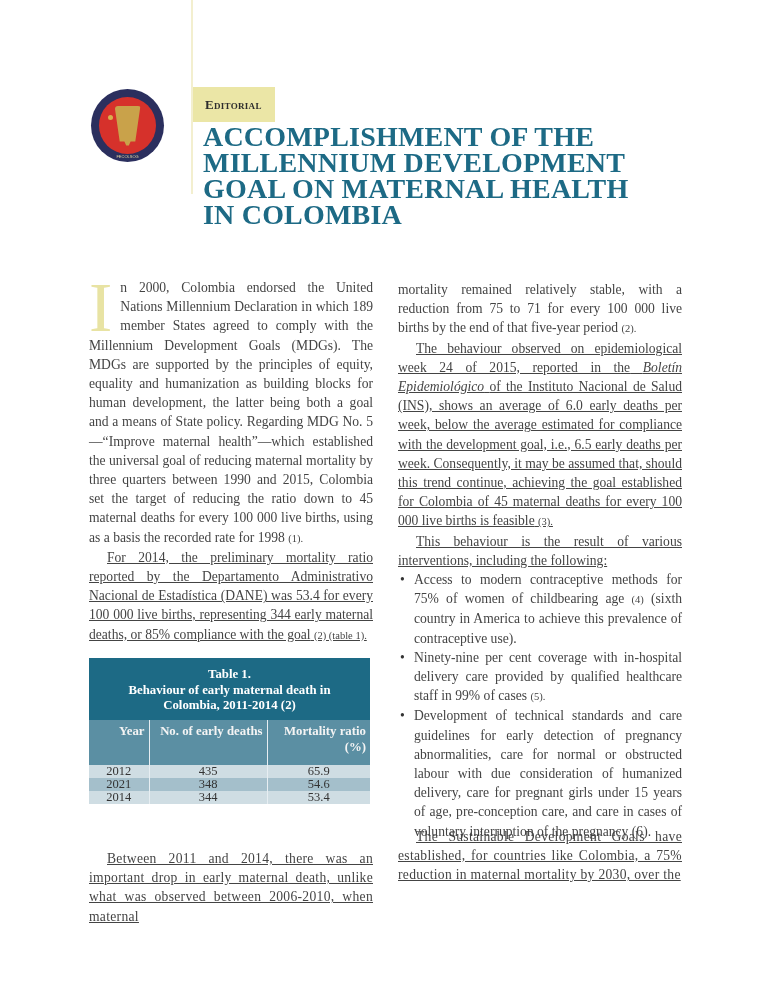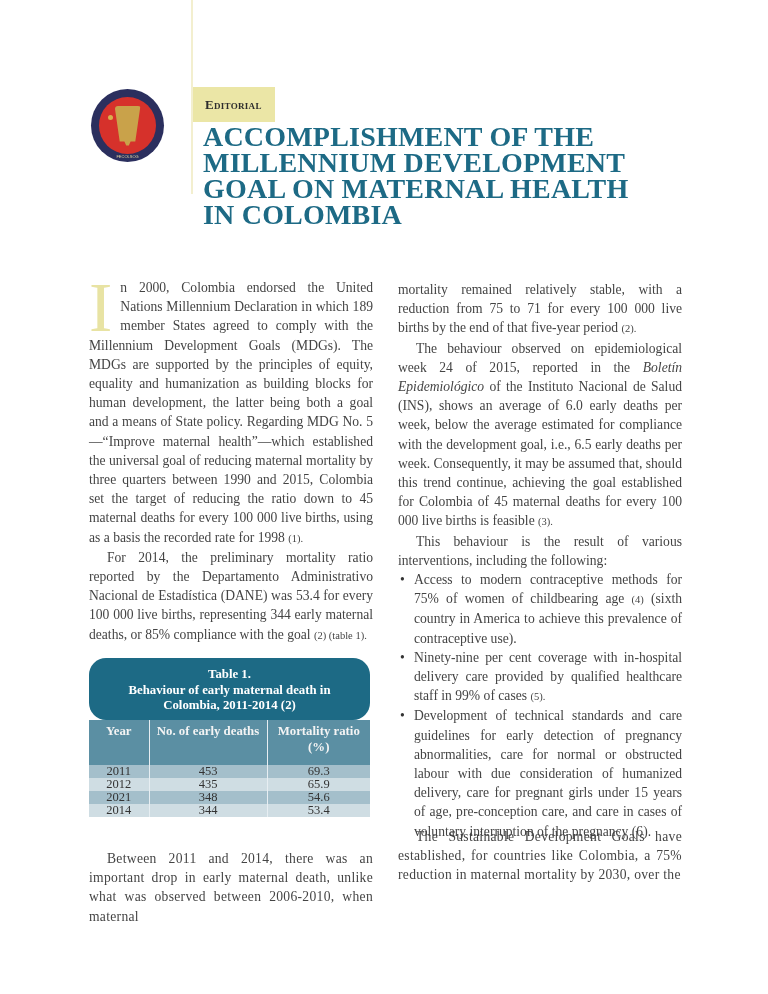--- a/index.html
+++ b/index.html
@@ -41,40 +41,39 @@
     .title {
       position: absolute; left: 203px; top: 124px; width: 450px;
       font-weight: bold; font-size: 28px; line-height: 26px; color: #1d6a85;
       text-transform: uppercase; letter-spacing: 0.2px;
     }
 
     .col { position: absolute; width: 284px; font-size: 13.6px; line-height: 19.2px; color: #444; text-align: justify; }
     .col-left { left: 89px; top: 278px; }
     .col-right { left: 398px; top: 280px; }
     .col p { margin: 0; }
-    .indent { text-indent: 18px; }
+    .indent { text-indent: 18px; text-decoration: underline; }
     .ref { font-size: 10.5px; }
 
     .dropcap {
       float: left; font-size: 70px; line-height: 54px; color: #e8e3a3; margin-right: 8px; margin-top: 3px;
       font-weight: normal;
     }
 
     .data-table {
       position: absolute; left: 89px; top: 658px; width: 281px; border-collapse: collapse;
       font-size: 12.5px; text-align: center;
     }
     .data-table caption {
       background: #1d6a85; color: #ffffff; font-weight: bold; font-size: 12.8px; line-height: 15.5px;
       padding: 9px 4px 6px;
-      border-radius: 17px;
     }
     .data-table th {
       background: #5b8fa3; color: #f4f4f4; font-weight: bold; font-size: 12.8px; line-height: 16px;
-      padding: 3px 4px 3px; vertical-align: top; border-left: 1px solid #e7eef2;
+      padding: 3px 4px 3px; vertical-align: top; border-left: 1px solid #e7eef2; text-align: right;
     }
     .data-table th:first-child { border-left: none; }
     .data-table td { line-height: 13px; padding: 0; border-left: 1px solid #e7eef2; color: #333; }
     .data-table td:first-child { border-left: none; }
     .data-table tr.odd td { background: #a4bfcb; }
     .data-table tr.even td { background: #cfdde3; }
     .data-table .h-row th { height: 45px; }
 
     .col-left-bottom { left: 89px; top: 849px; letter-spacing: 0.3px; }
     .col-right-bottom { left: 398px; top: 827px; letter-spacing: 0.3px; }
@@ -121,25 +120,20 @@
     <div>Colombia, 2011-2014 (2)</div>
   </caption>
   <thead>
     <tr class="h-row">
       <th style="width:60px">Year</th>
       <th style="width:118px">No. of early deaths</th>
       <th>Mortality ratio (%)</th>
     </tr>
   </thead>
   <tbody>
-    <tr class="odd">
-      <td>2011</td>
-      <td>453</td>
-      <td>69.3</td>
-    </tr>
     <tr class="even">
       <td>2012</td>
       <td>435</td>
       <td>65.9</td>
     </tr>
     <tr class="odd">
       <td>2021</td>
       <td>348</td>
       <td>54.6</td>
     </tr>

